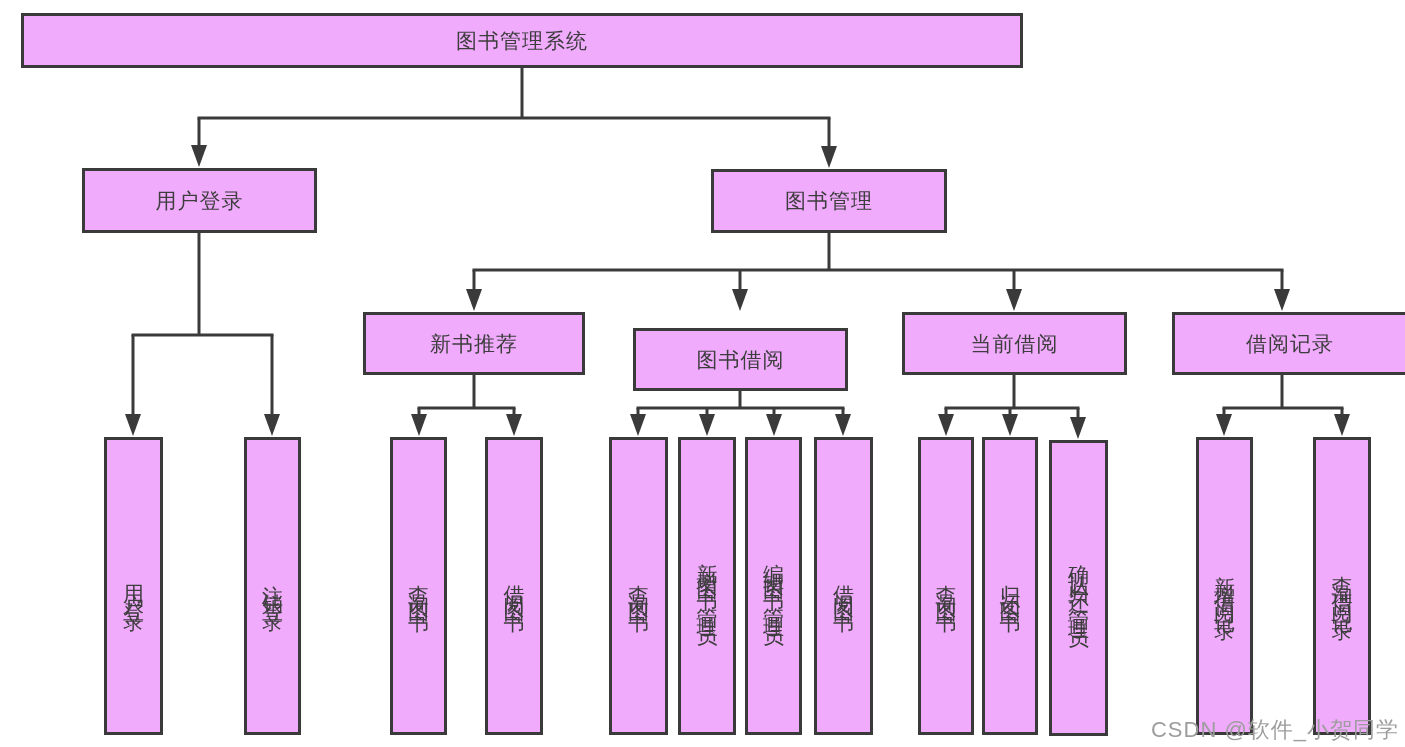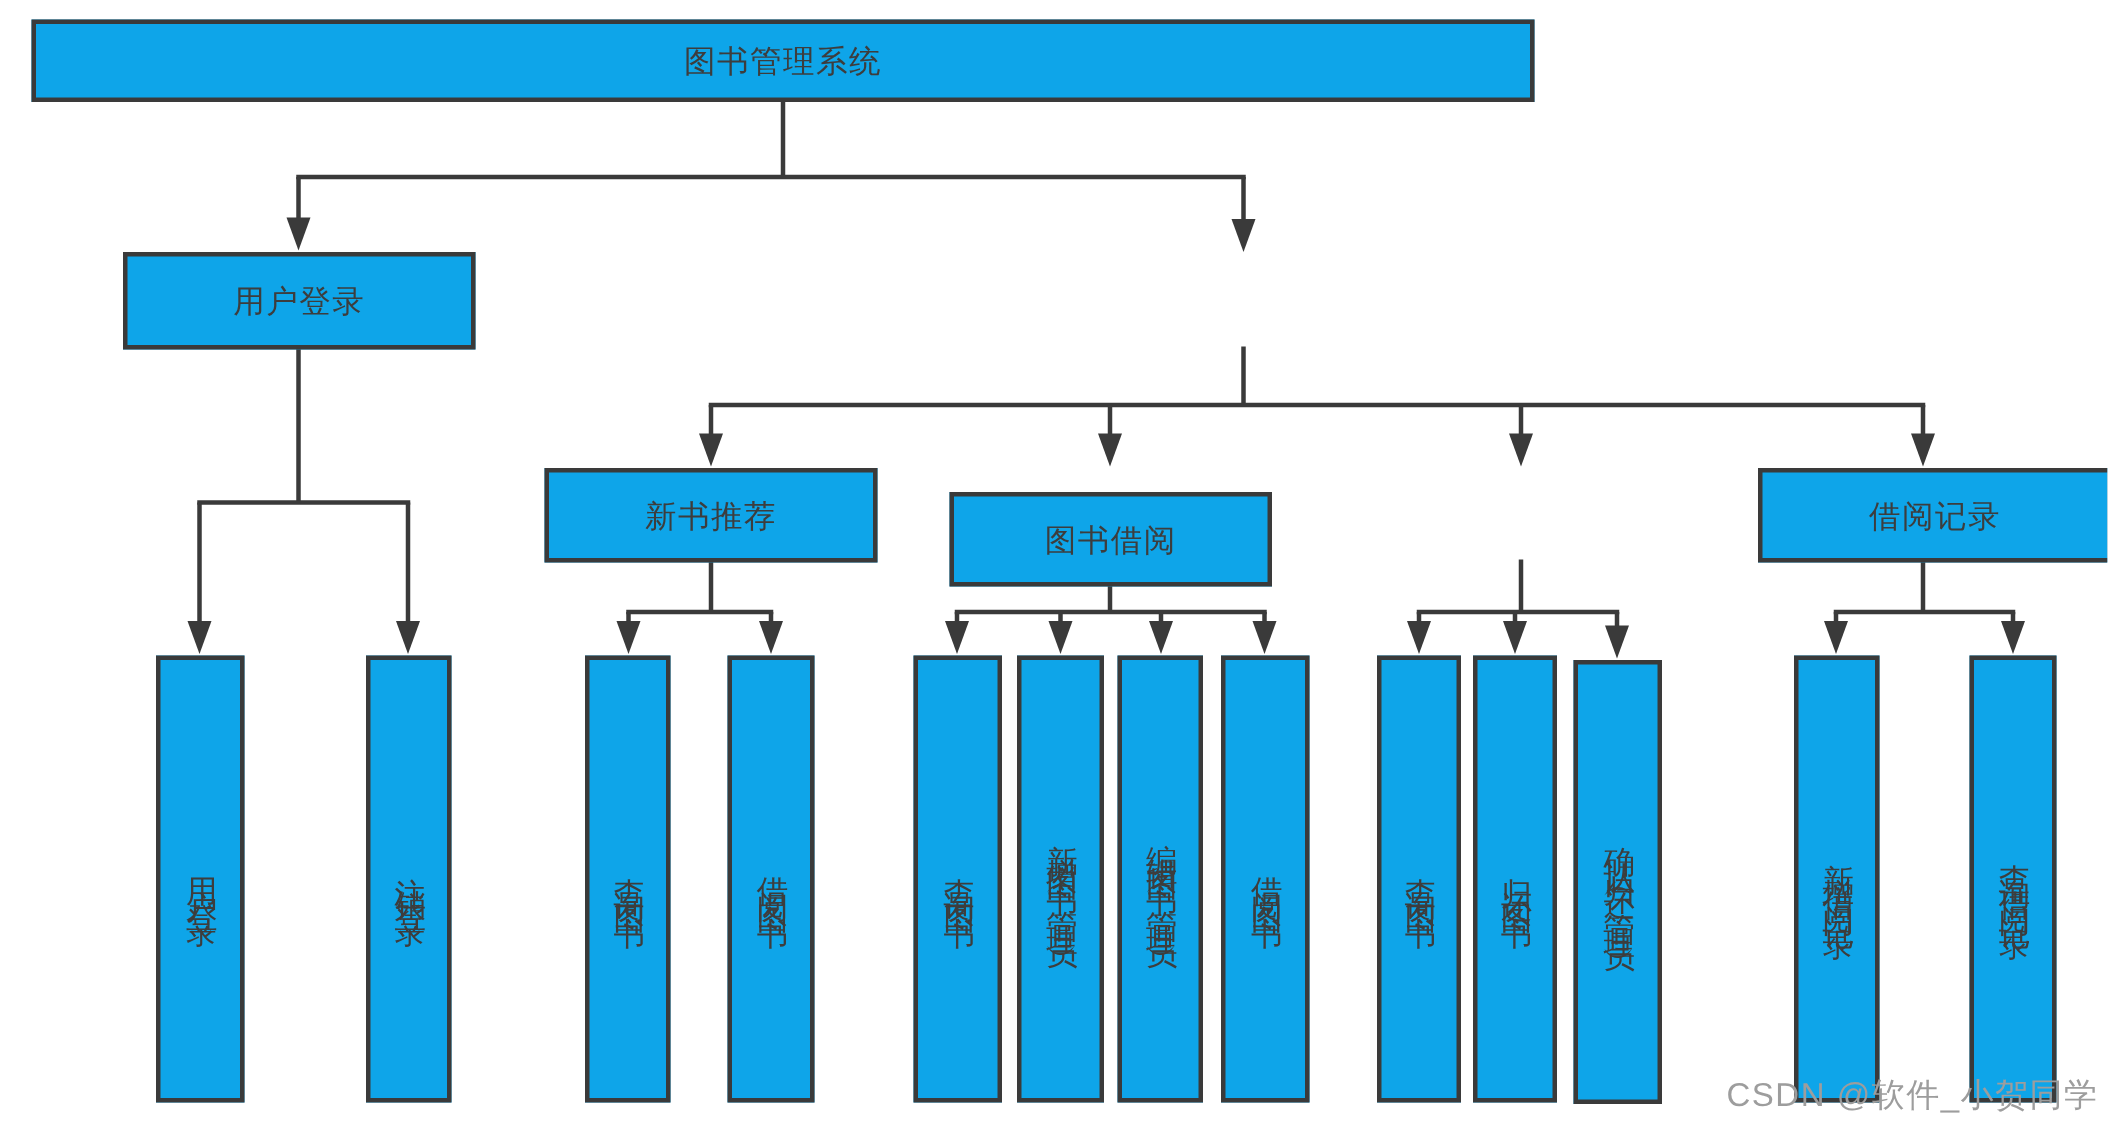--- a/index.html
+++ b/index.html
@@ -8,21 +8,21 @@
     background:var(--background,#ffffff);
     font-family:"Liberation Sans","DejaVu Sans",sans-serif;
     color:var(--text,#3d3d3d);
   }
   .edges{position:absolute;left:0;top:0;}
   .edges .lines{stroke:var(--line,#3a3a3a);stroke-width:3;fill:none;}
   .edges .arrows{fill:var(--line,#3a3a3a);stroke:none;}
   .node{
     position:absolute;box-sizing:border-box;
     border:3px solid var(--line,#3a3a3a);
-    background:#0ea5e9;
+    background:#f0abfc;
     display:flex;align-items:center;justify-content:center;
   }
   .node.h span{font-size:21px;letter-spacing:1px;white-space:nowrap;}
   .node.v span{
     writing-mode:vertical-rl;text-orientation:mixed;
     font-size:21px;line-height:1.05;letter-spacing:9px;white-space:nowrap;
   }
   .watermark{
     position:absolute;right:6px;bottom:2px;
     font-size:22px;letter-spacing:1px;
@@ -100,26 +100,32 @@
     </g>
   </svg>
 
   <div class="node h" style="left:21px;top:13px;width:1002px;height:55px">
     <span>图书管理系统</span>
   </div>
 
   <div class="node h" style="left:82px;top:168px;width:235px;height:65px">
     <span>用户登录</span>
   </div>
+  <div class="node h" style="left:711px;top:169px;width:236px;height:64px">
+    <span>图书管理</span>
+  </div>
 
   <div class="node h" style="left:363px;top:312px;width:222px;height:63px">
     <span>新书推荐</span>
   </div>
   <div class="node h" style="left:633px;top:328px;width:215px;height:63px">
     <span>图书借阅</span>
+  </div>
+  <div class="node h" style="left:902px;top:312px;width:225px;height:63px">
+    <span>当前借阅</span>
   </div>
   <div class="node h" style="left:1172px;top:312px;width:236px;height:63px">
     <span>借阅记录</span>
   </div>
 
   <div class="node v" style="left:104px;top:437px;width:59px;height:298px">
     <span>用户登录</span>
   </div>
   <div class="node v" style="left:244px;top:437px;width:57px;height:298px">
     <span>注销登录</span>

